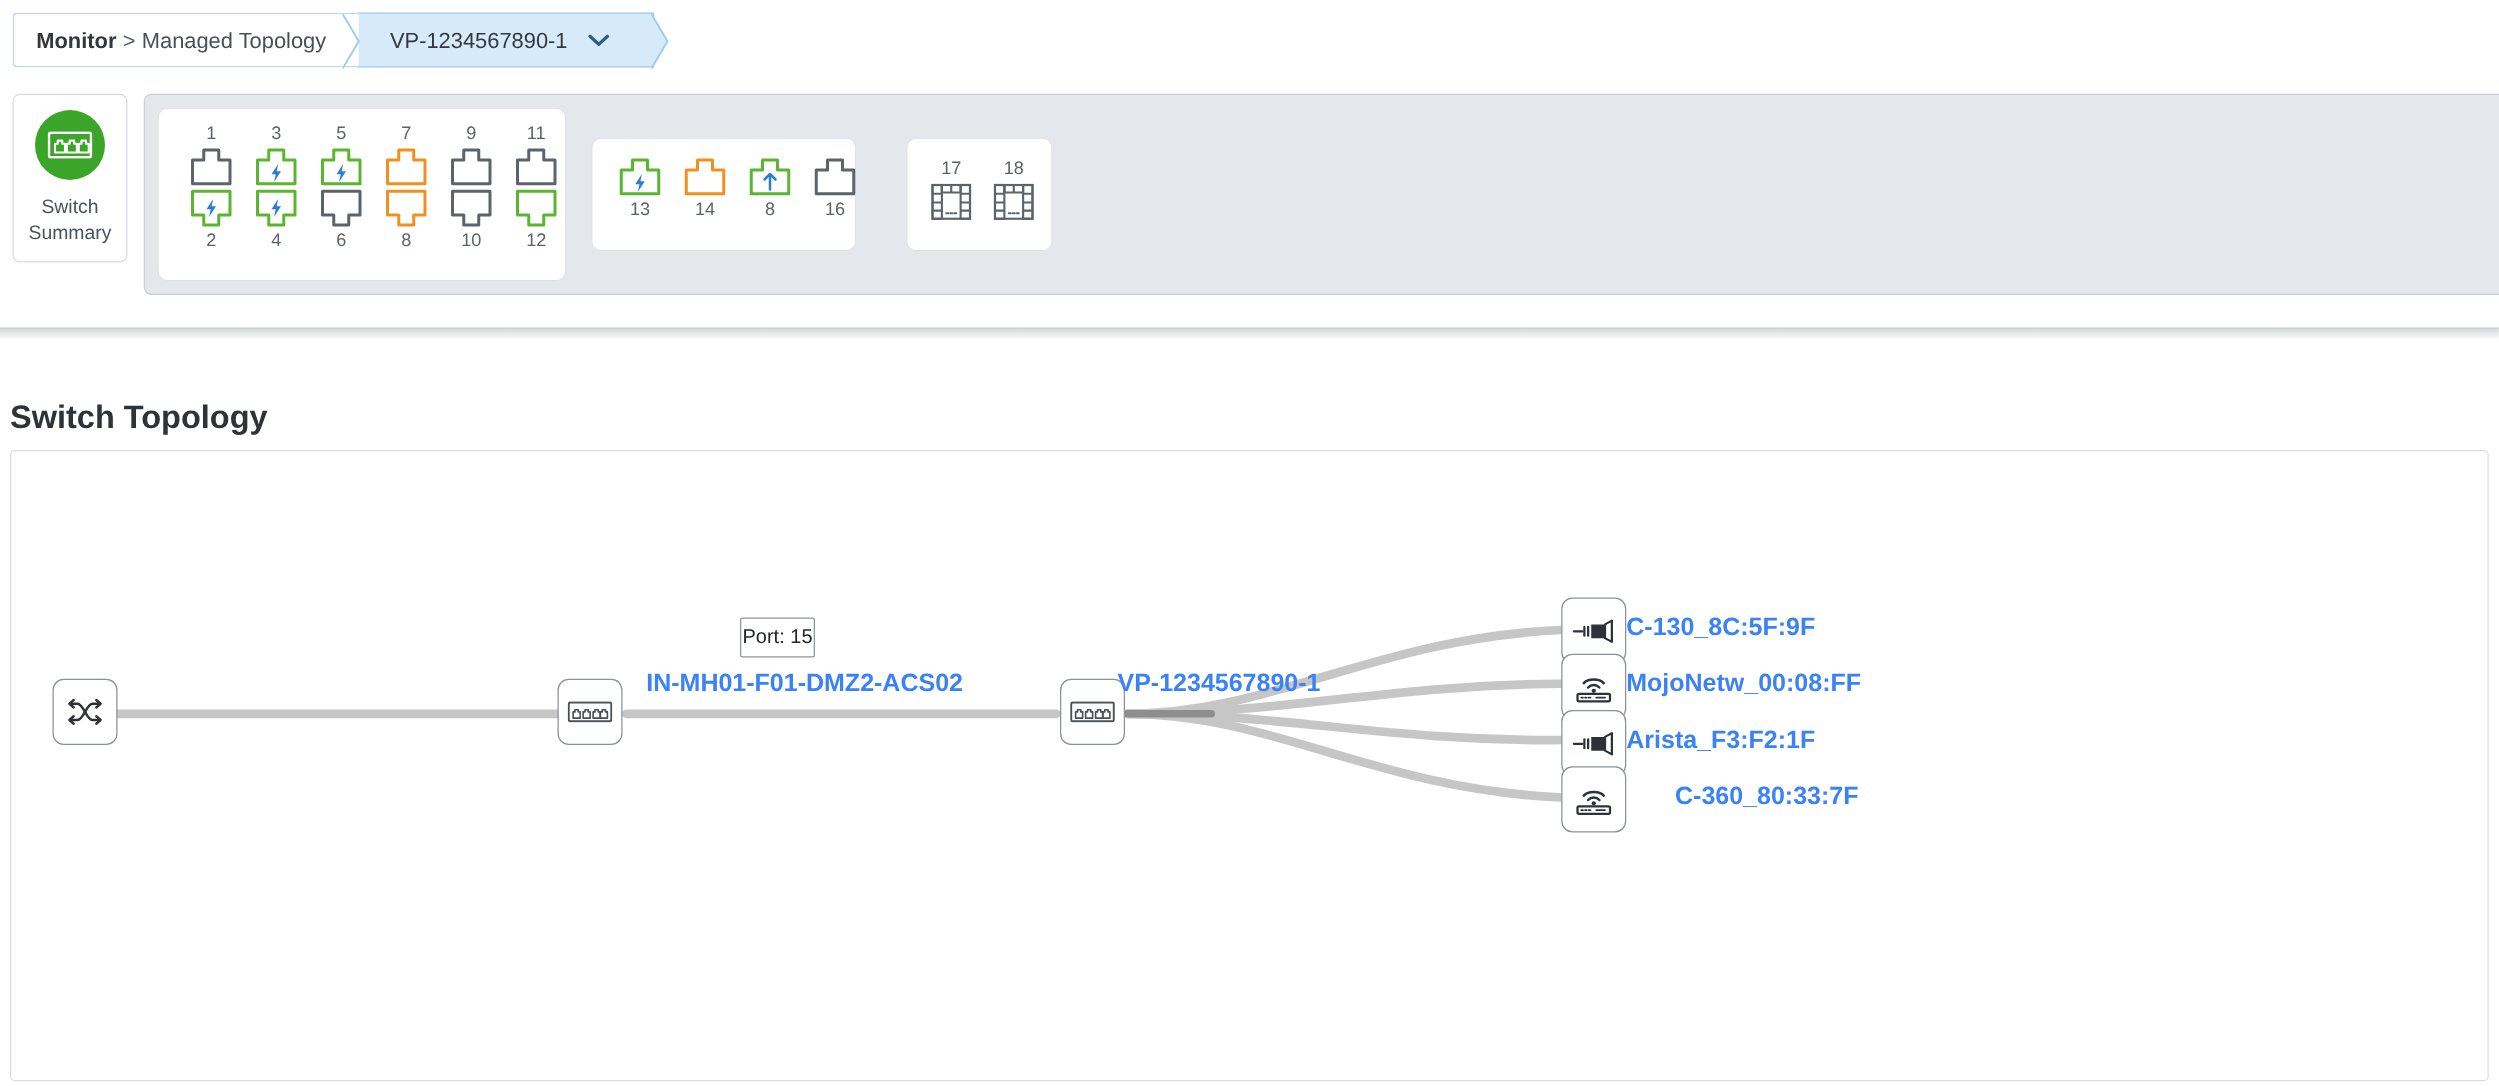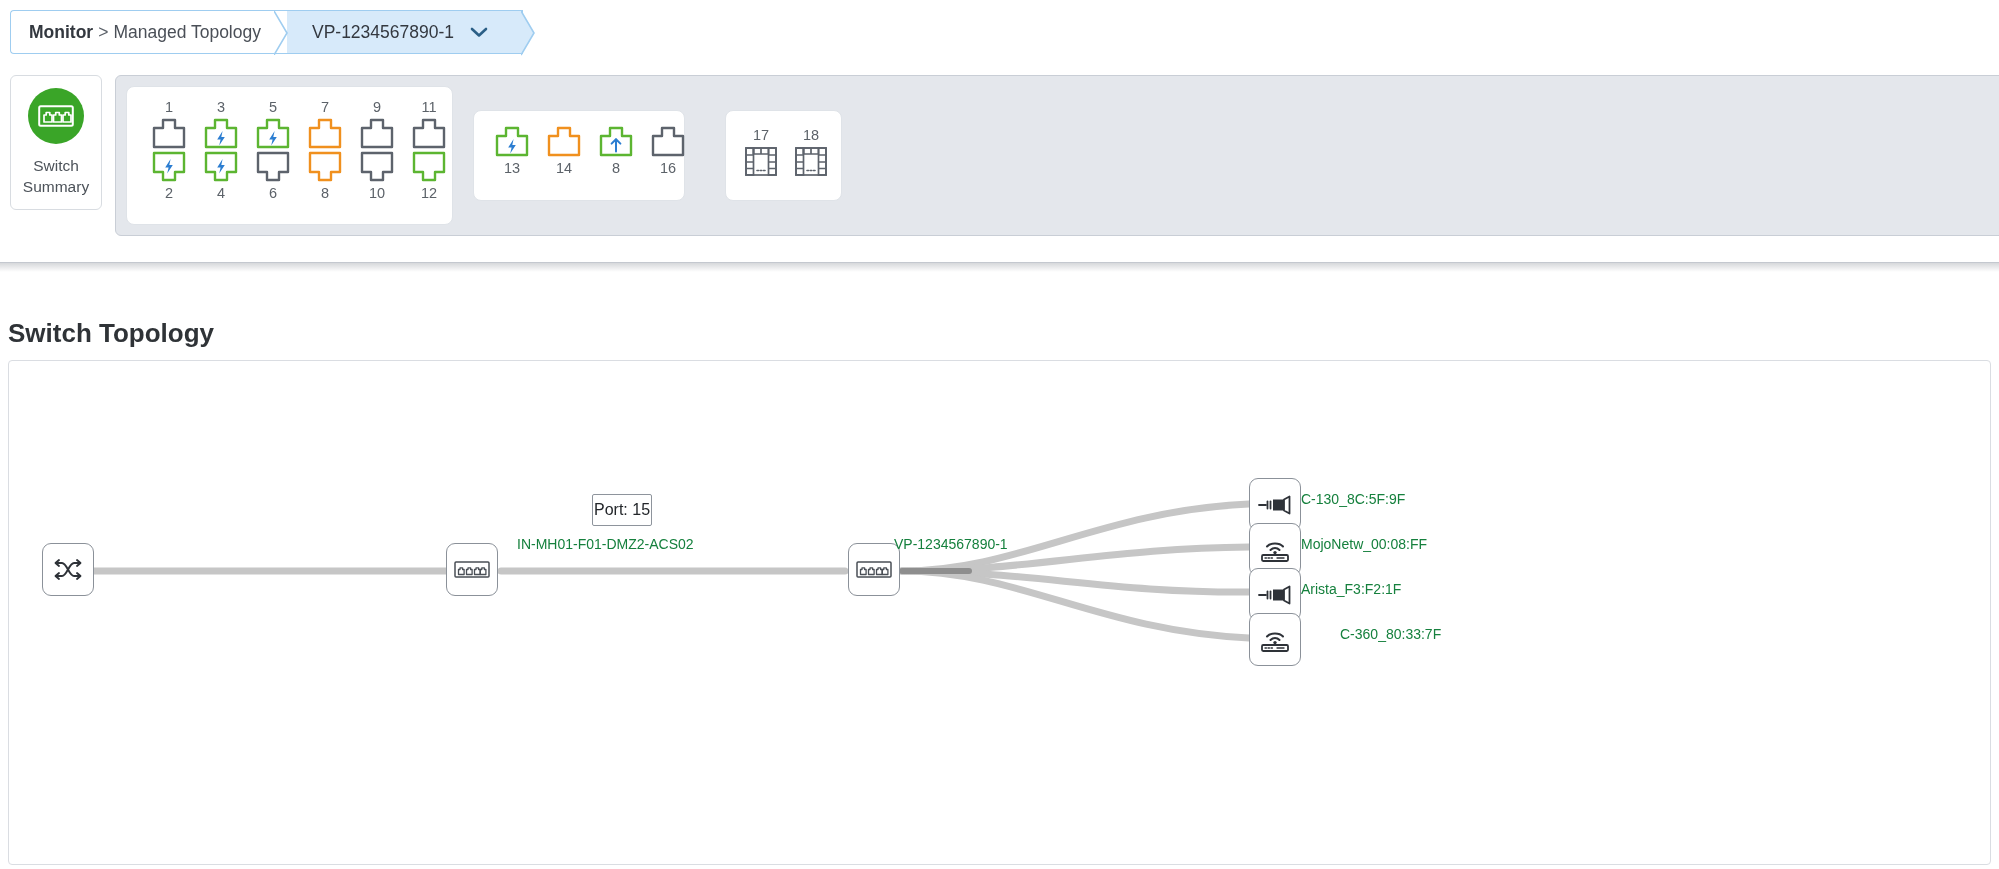--- a/index.html
+++ b/index.html
@@ -156,23 +156,24 @@
 
   .topo-node-box {
     position: absolute;
     background: #ffffff;
     border: 1.6px solid #8b9199;
     border-radius: 9px;
     display: flex; align-items: center; justify-content: center;
   }
   .topo-label {
     position: absolute;
-    font-size: 14px;
-    color: #15803d;
+    font-size: 20px;
+    color: #3b82f6;
     white-space: nowrap;
+    font-weight: bold;
   }
   #port-tooltip {
     position: absolute;
     background: #ffffff;
     border: 1px solid #8e949c;
     border-radius: 2px;
     font-size: 16px;
     color: #23262a;
     padding: 6px 1px;
     white-space: nowrap;

